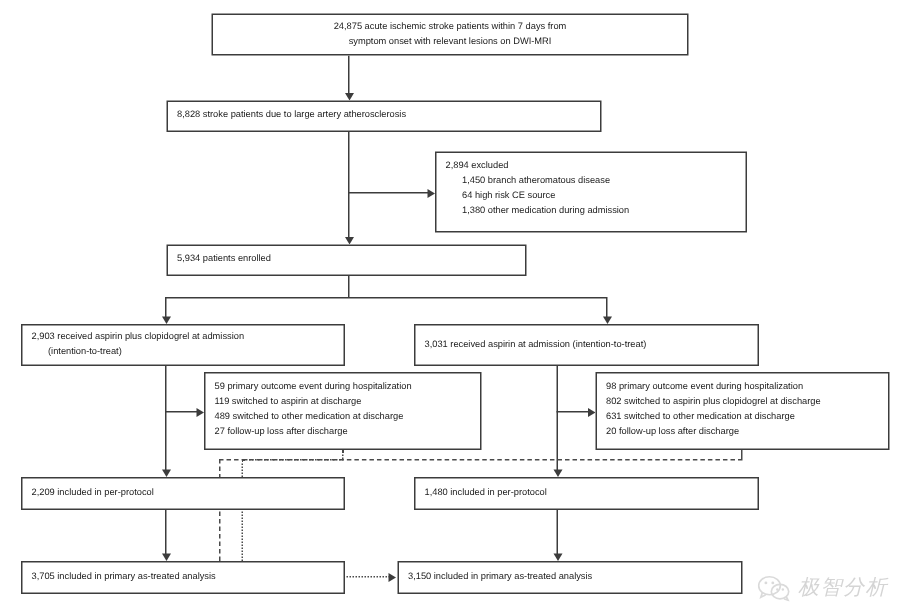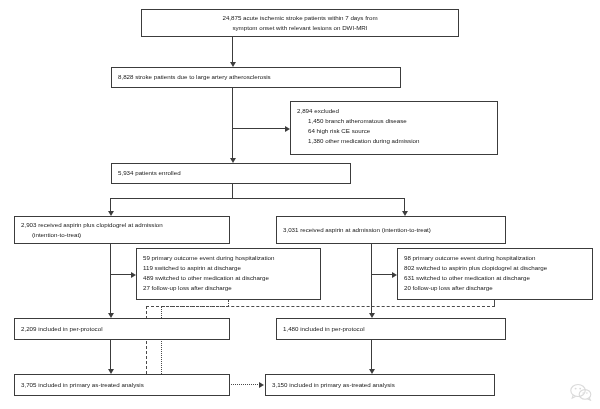--- a/index.html
+++ b/index.html
@@ -219,15 +219,16 @@
     <svg class="wm-logo" width="22" height="18" viewBox="0 0 22 18">
       <ellipse cx="8" cy="7.5" rx="7.2" ry="6" fill="none" stroke="#8d8d8d" stroke-width="1.1"></ellipse>
       <path d="M3.2 12.2 L2.2 15.2 L5.4 13.6" fill="none" stroke="#8d8d8d" stroke-width="1.1"></path>
       <circle cx="5.6" cy="5.6" r="0.95" fill="#8d8d8d"></circle>
       <circle cx="10.2" cy="5.6" r="0.95" fill="#8d8d8d"></circle>
       <ellipse cx="15" cy="11.4" rx="5.8" ry="4.8" fill="none" stroke="#8d8d8d" stroke-width="1.1"></ellipse>
       <path d="M19.2 14.8 L20.4 17.2 L17.6 16.1" fill="none" stroke="#8d8d8d" stroke-width="1.1"></path>
       <circle cx="13.2" cy="10" r="0.8" fill="#8d8d8d"></circle>
       <circle cx="16.9" cy="10" r="0.8" fill="#8d8d8d"></circle>
     </svg>
+    <span class="wm-text">极智分析</span>
   </div>
 
 </div>
 
 </body></html>

